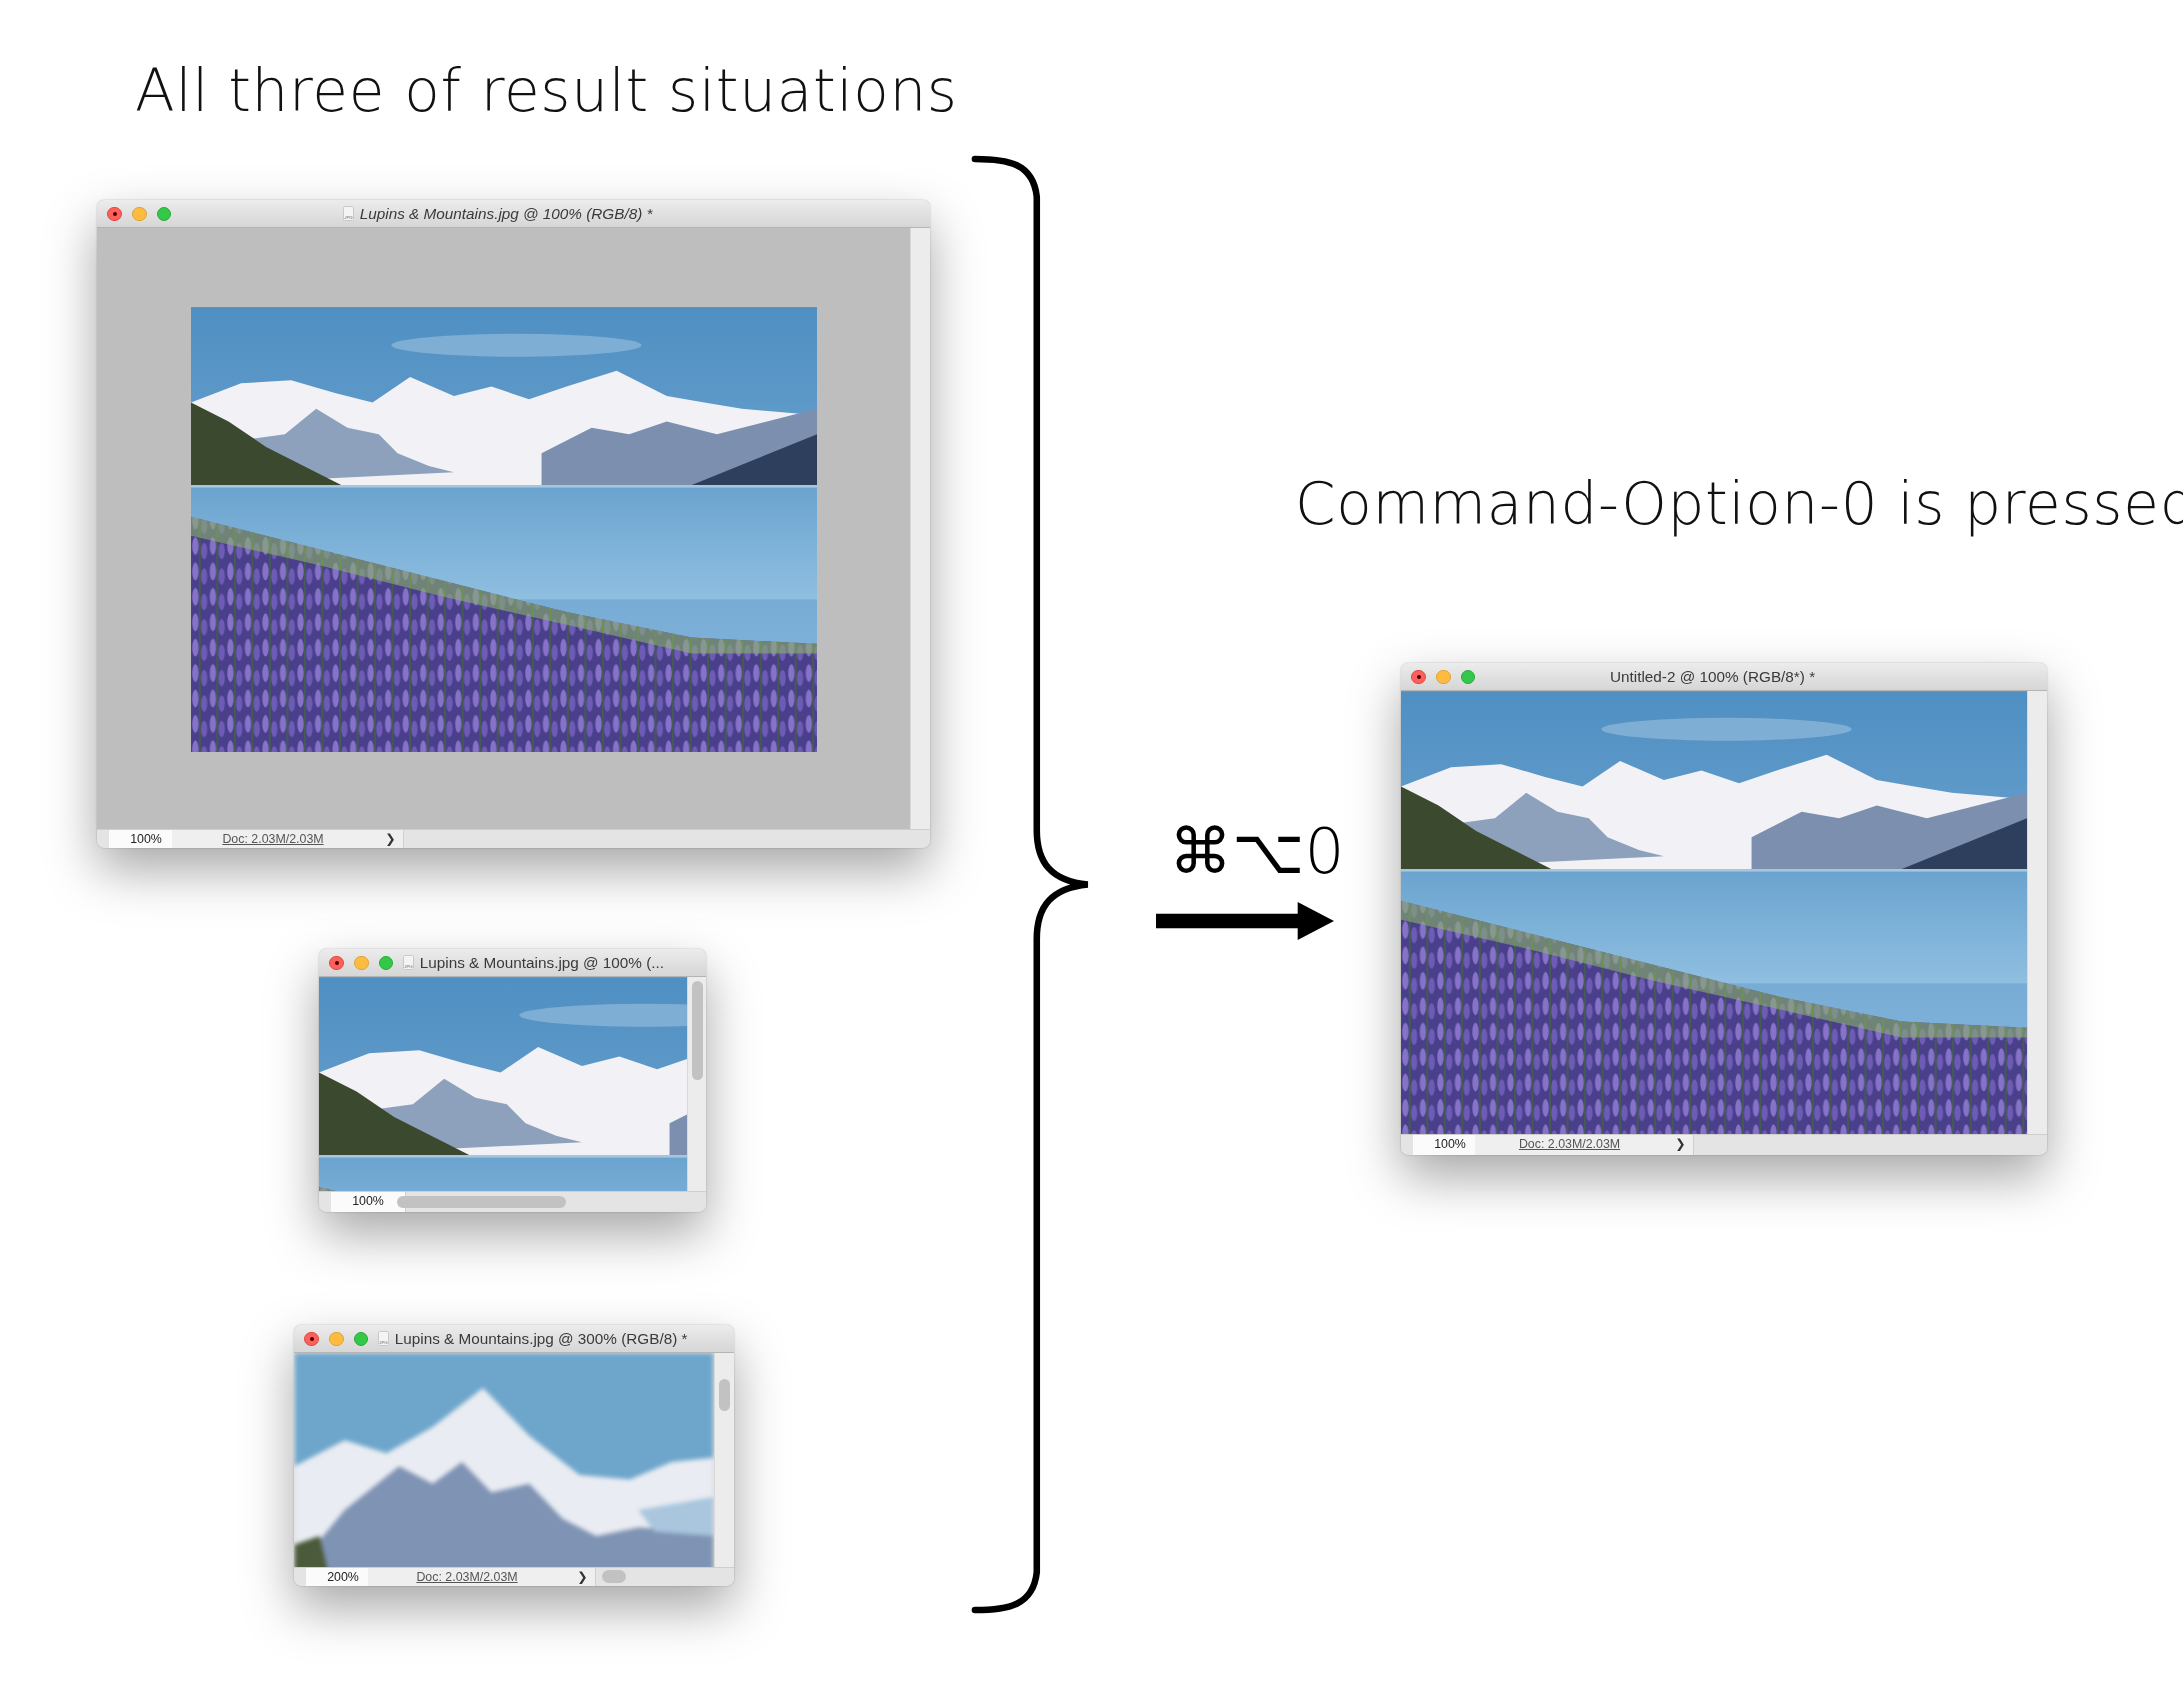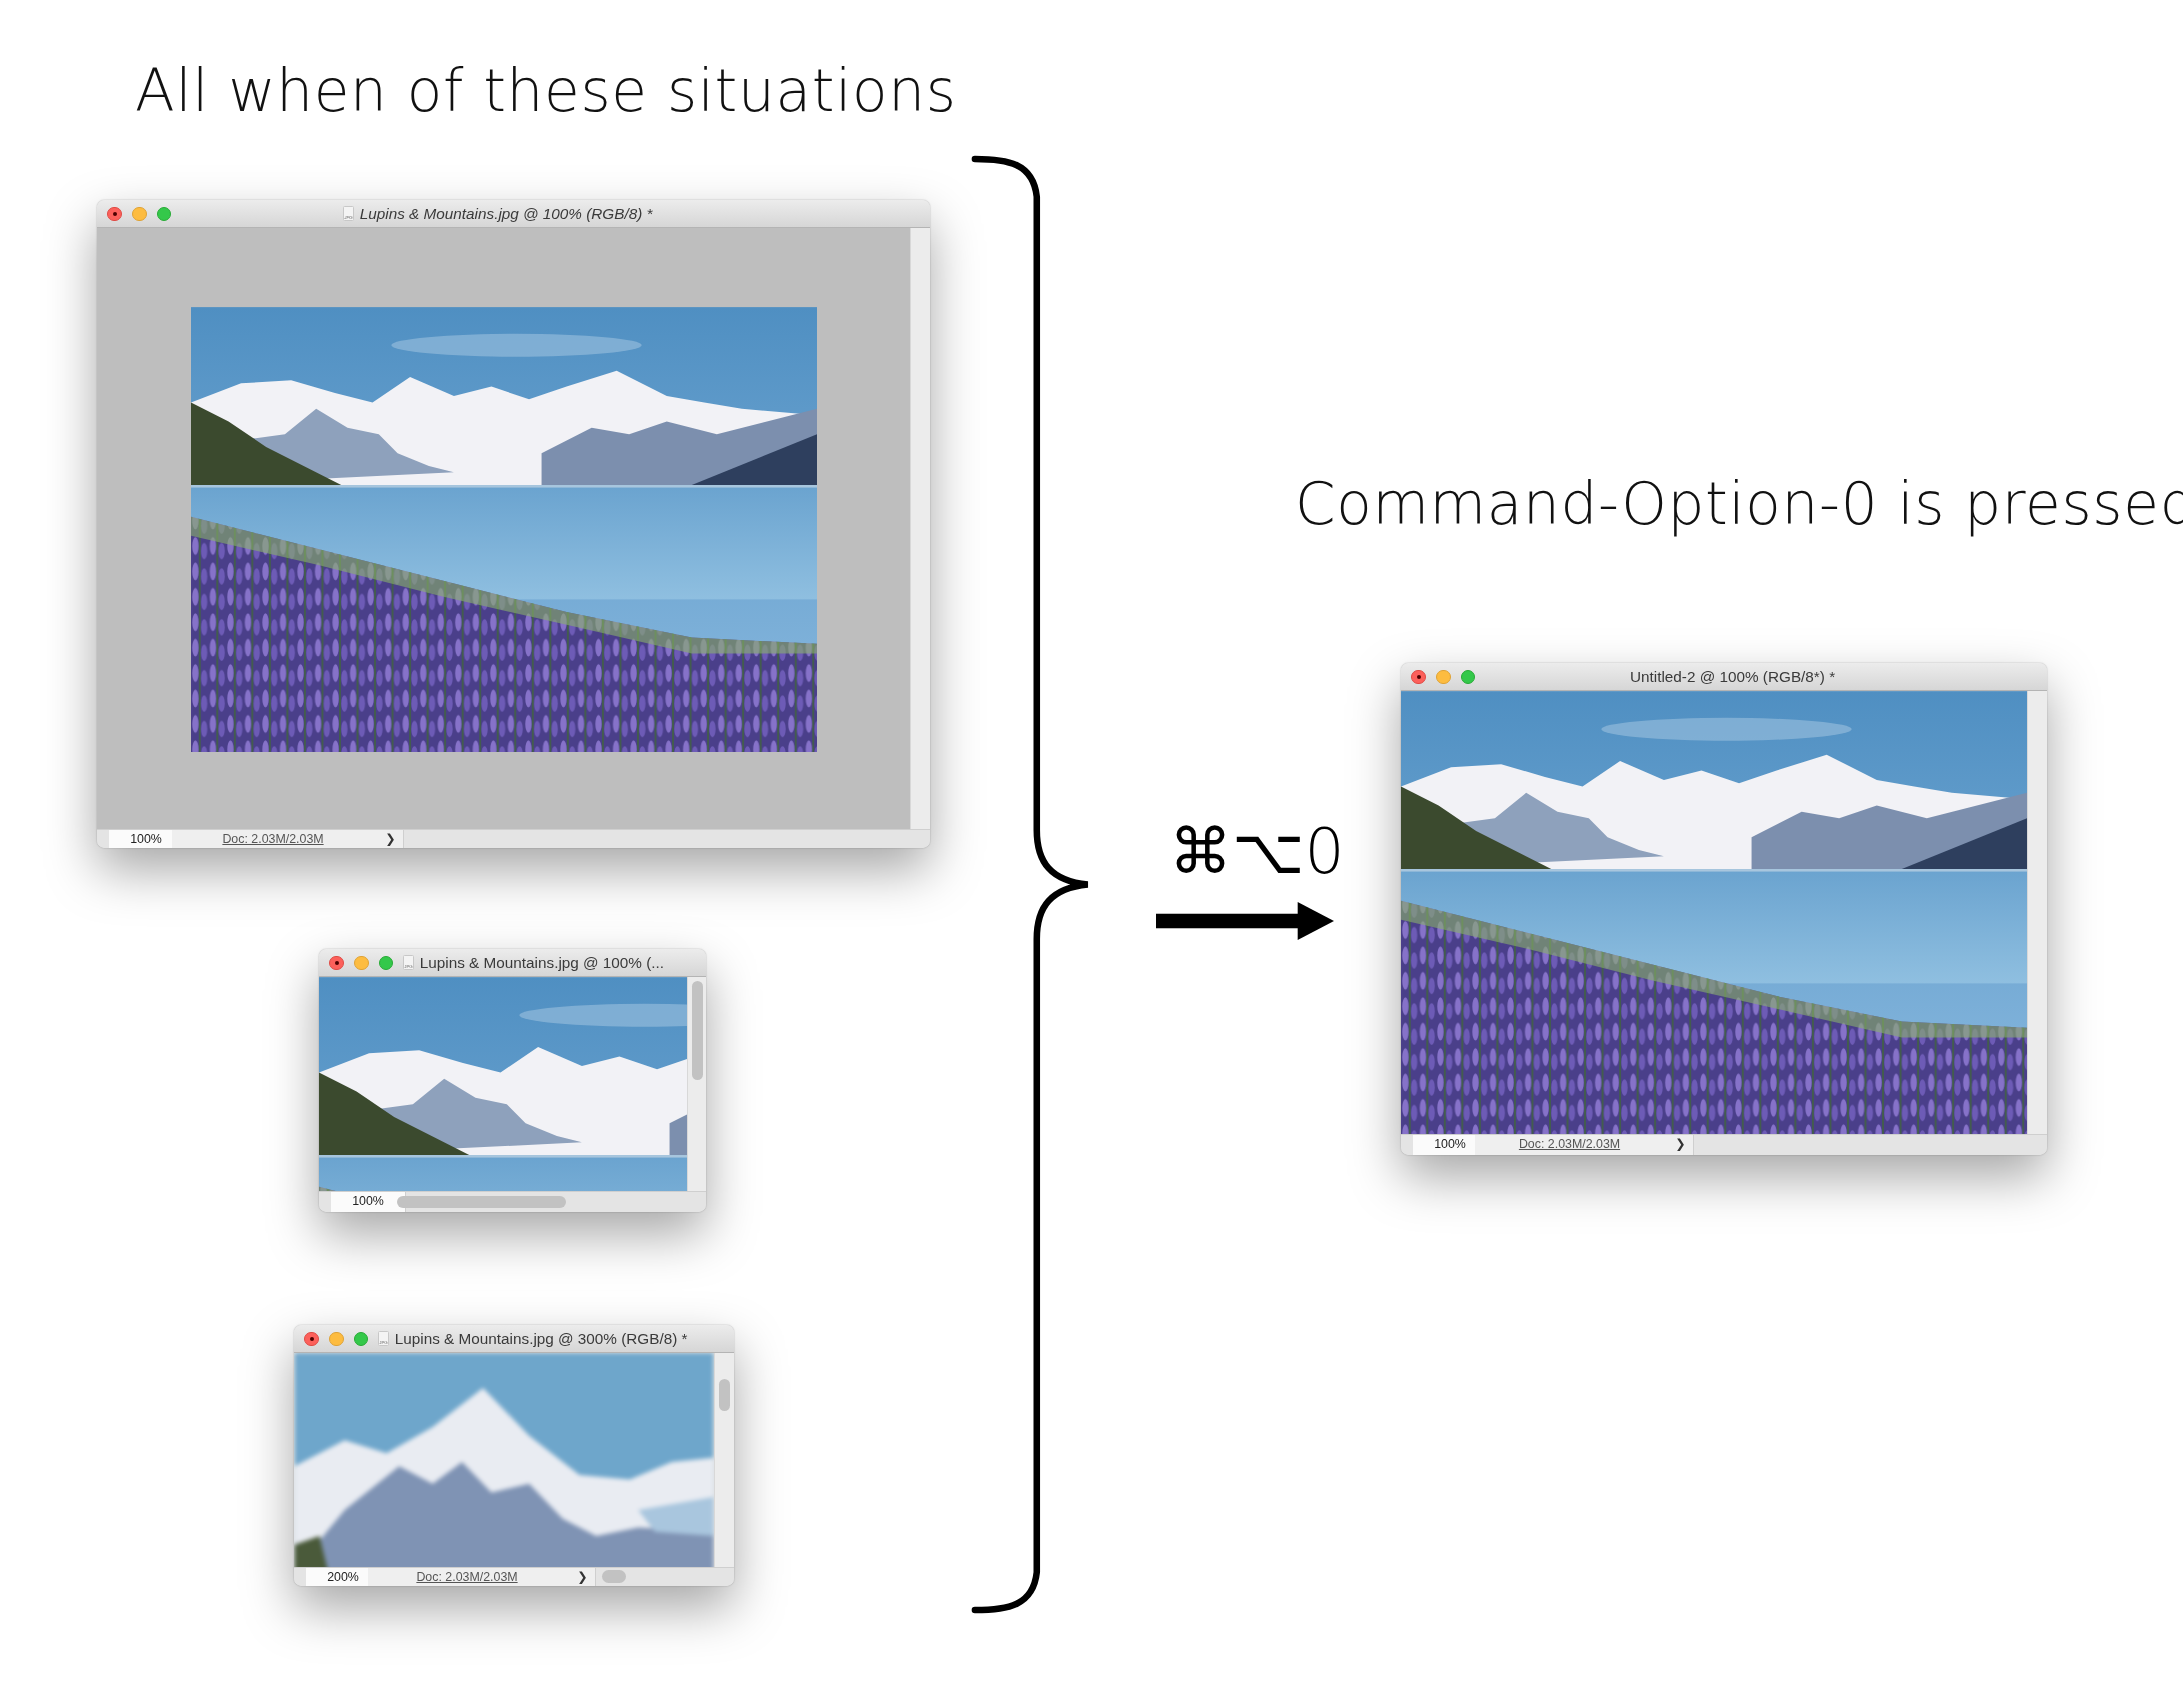--- a/index.html
+++ b/index.html
@@ -27,21 +27,21 @@
   .docinfo .chev{position:absolute;right:7.3px;color:#333;}
   
   .photo{position:absolute;}
   .brace{position:absolute;left:964px;top:153px;}
   .shortcut{position:absolute;left:1169px;top:815px;font-size:63px;font-family:"DejaVu Sans",sans-serif;font-weight:300;white-space:nowrap;}
   .arrow{position:absolute;left:1156px;top:902px;}
 </style>
 </head>
 <body>
 
-<div class="heading h1">All when of these situations</div>
+<div class="heading h1">All three of result situations</div>
 <div class="heading h2">
   <div>Command-Option-0 is pressed.</div>
 </div>
 
 <svg width="0" height="0" style="position:absolute">
   <defs>
     <linearGradient id="sky" x1="0" y1="0" x2="0" y2="1">
       <stop offset="0" stop-color="#4f8fc2"></stop>
       <stop offset="1" stop-color="#8cbbe0"></stop>
     </linearGradient>
@@ -179,21 +179,21 @@
   <polygon points="195,0 245,26 195,52" fill="#000"></polygon>
 </svg>
 
 <div class="win" style="left:1401px;top:663px;width:646px;height:492px;">
   <div class="titlebar">
     <div class="lights">
       <span class="light close"></span>
       <span class="light min"></span>
       <span class="light max"></span>
     </div>
-    <div class="title" style="left:209px;margin-left:20px;">
+    <div class="title" style="left:209px;">
       <span>Untitled-2 @ 100% (RGB/8*) *</span>
     </div>
   </div>
   <div class="canvas" style="left:0;top:28px;width:626px;height:445px;">
     <svg class="photo" style="left:0;top:0;" width="626" height="445" viewBox="0 0 860 611">
         <use href="#landscape" width="860" height="611"></use>
       </svg>
   </div>
   <div class="vscroll" style="left:626px;top:28px;width:19.6px;height:445px;"></div>
   <div class="statusbar" style="height:19.6px;line-height:19.6px;">

